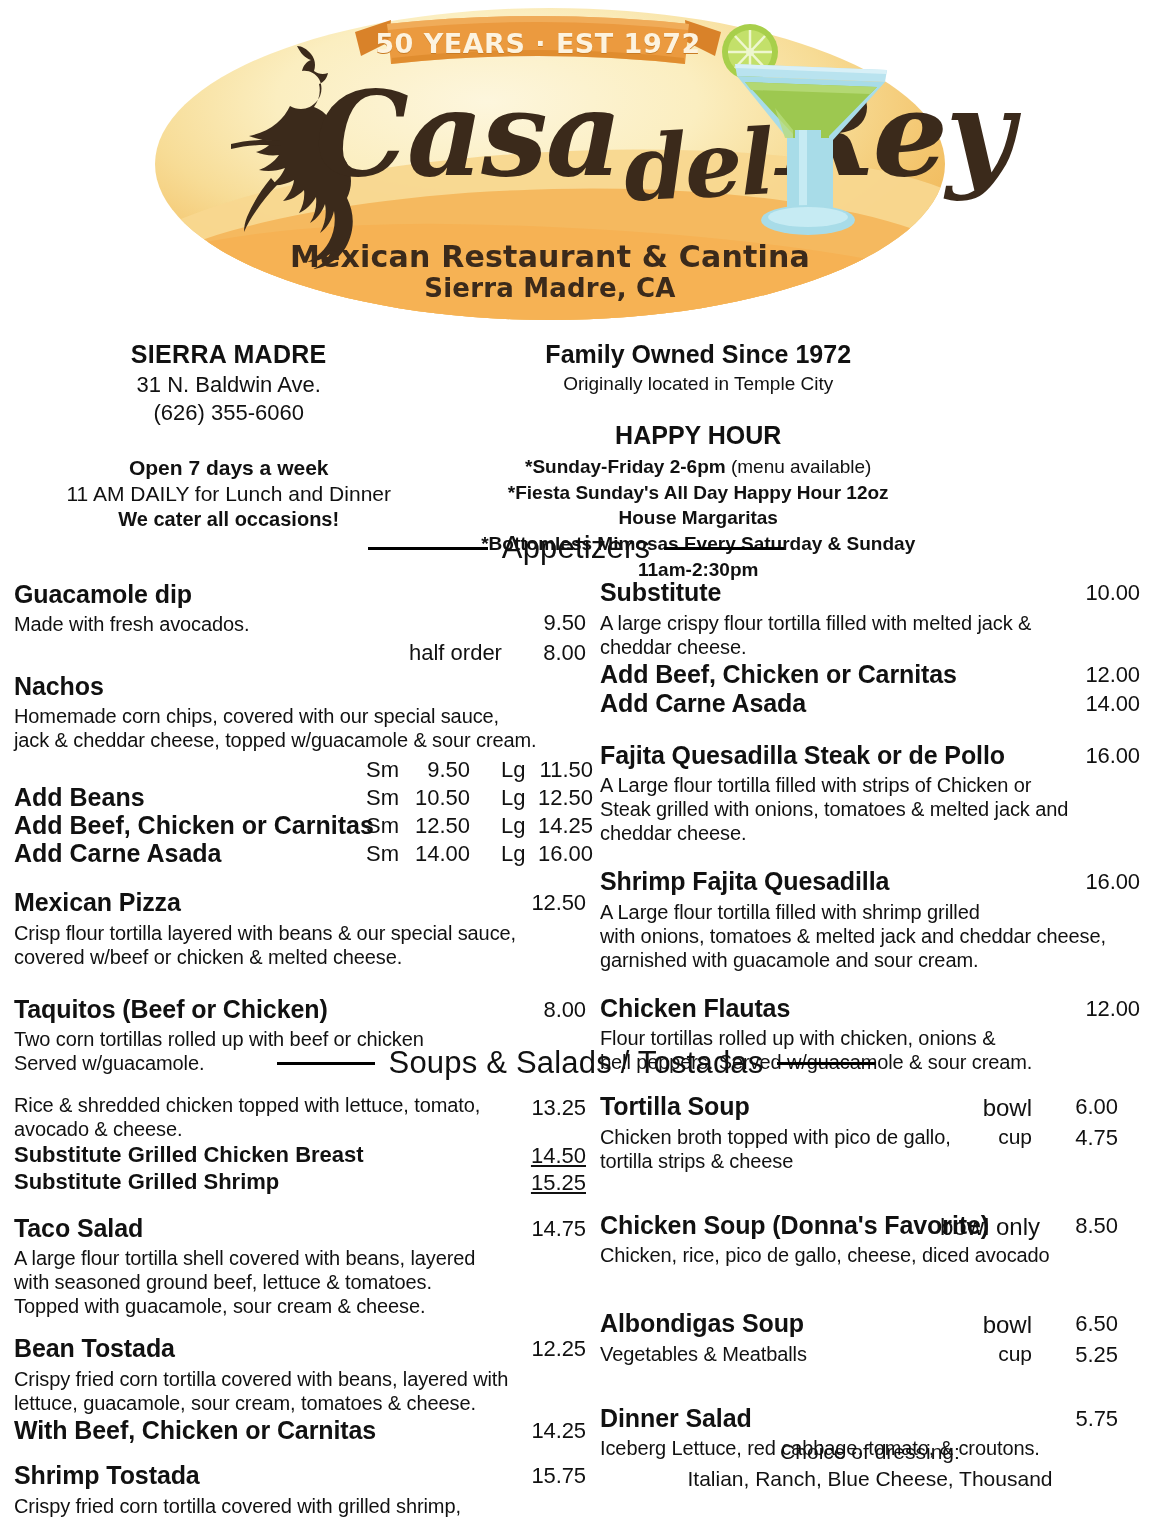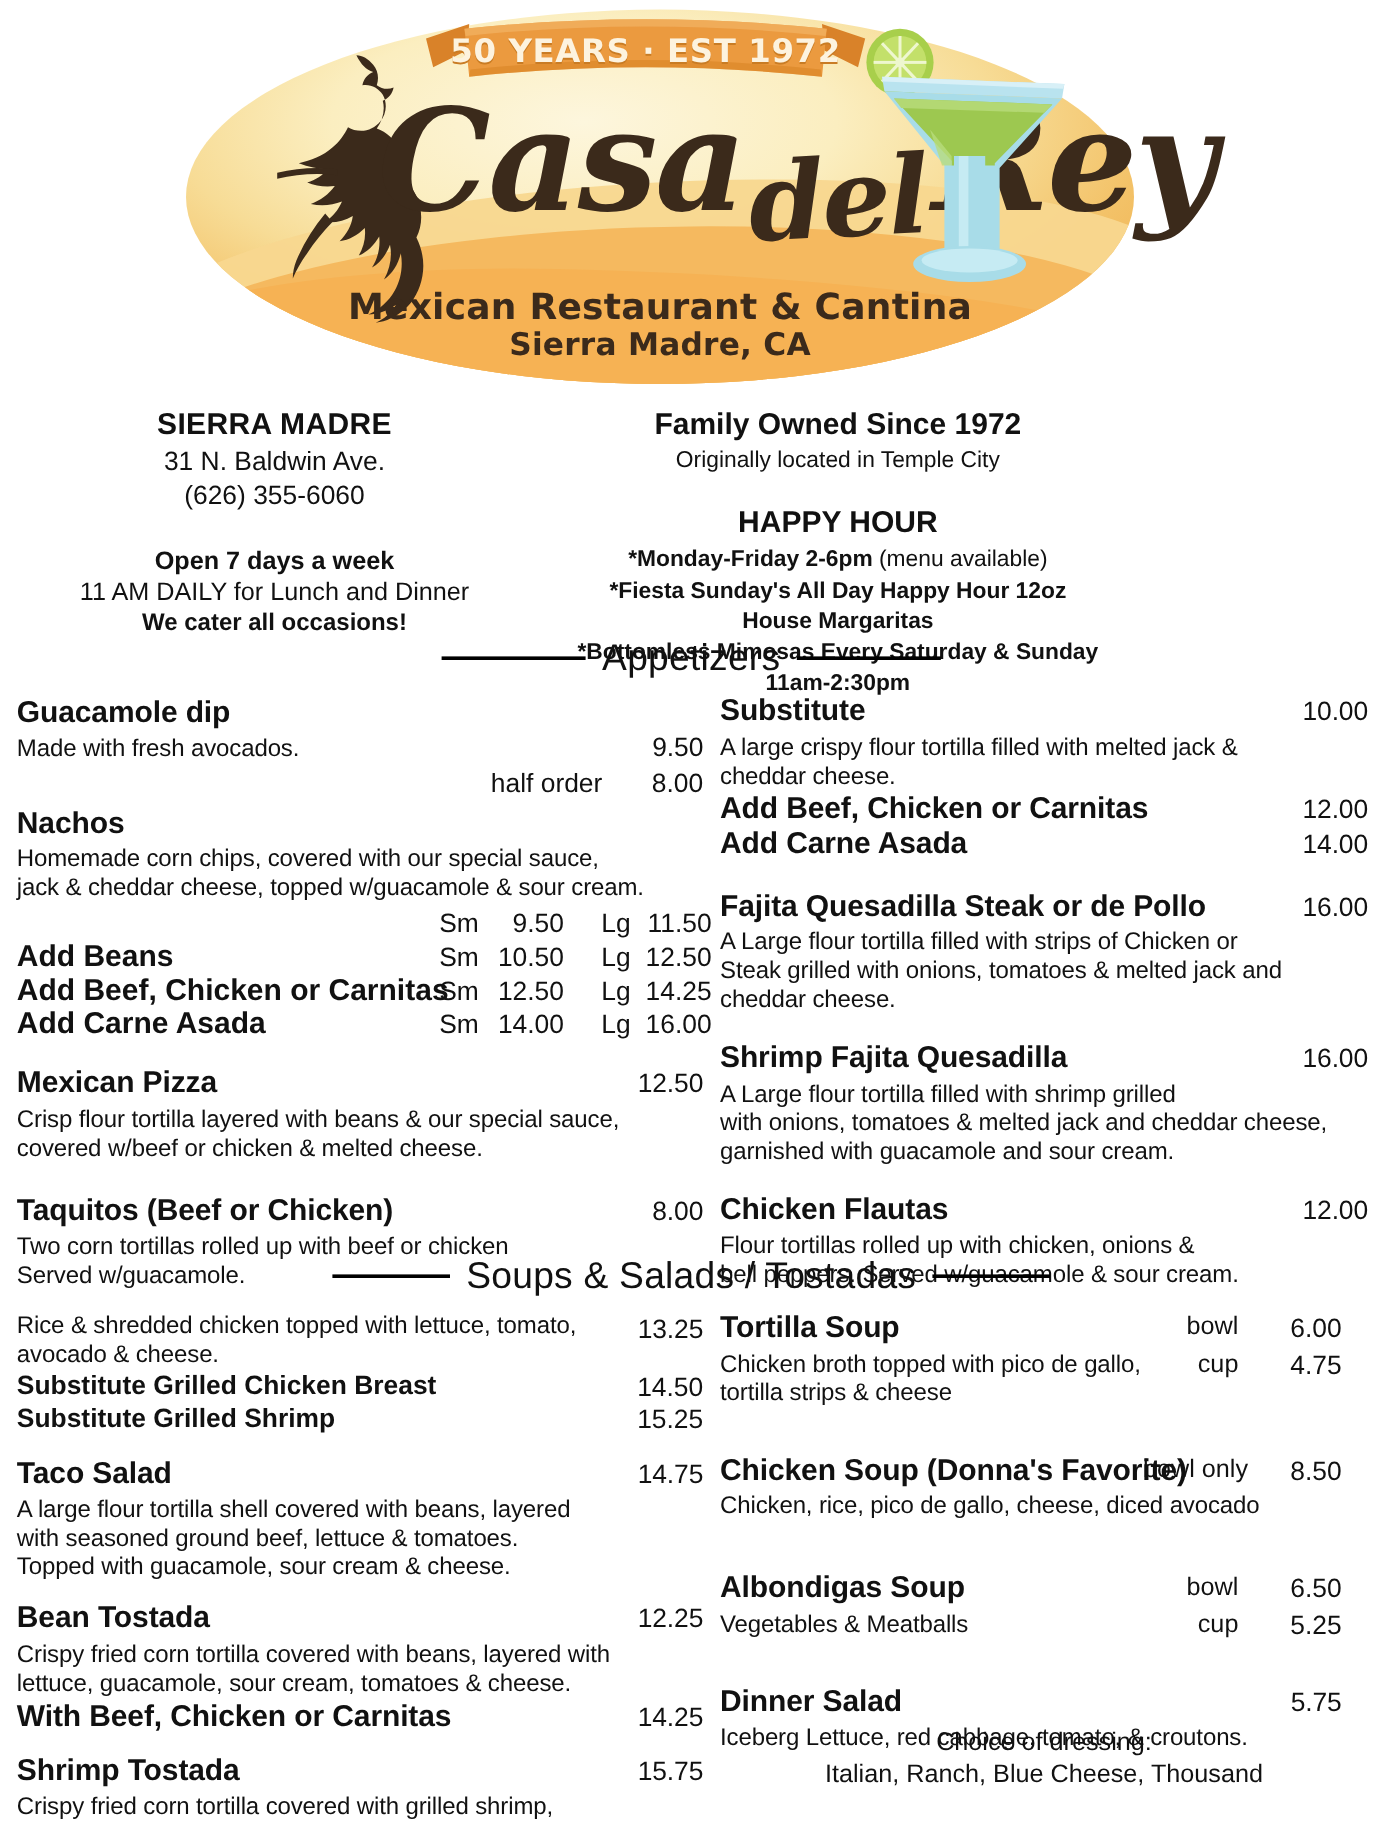--- a/index.html
+++ b/index.html
@@ -155,37 +155,37 @@
     font-size: 20px; line-height: 1.2; letter-spacing: -.1px;
   }
   .price {
     position: absolute; right: 0;
     font-size: 22px; font-weight: normal;
     text-align: right; width: 90px;
   }
   .sub {
     font-size: 22px; font-weight: bold; position: relative; line-height: 1.22;
   }
-  .sub .price { top: 1px; font-size: 22px; font-weight: normal; }
+  .sub .price { top: 1px; font-size: 22px; font-weight: normal; text-decoration: underline; }
 
   .sizerow {
     position: relative; font-size: 22px; line-height: 1.25; height: 28px;
   }
   .sizerow .lbl { position: absolute; left: 0; font-weight: bold; font-size: 25px; top: -2px; }
   .sizerow .sm-l { position: absolute; left: 352px; }
   .sizerow .sm-v { position: absolute; left: 392px; width: 64px; text-align: right; }
   .sizerow .lg-l { position: absolute; left: 487px; }
   .sizerow .lg-v { position: absolute; left: 513px; width: 66px; text-align: right; }
 
   .half-row { position: relative; height: 28px; font-size: 22px; }
   .half-row .hl { position: absolute; left: 395px; }
   .half-row .hv { position: absolute; right: 0; width: 90px; text-align: right; }
 
   .twoprice { position: relative; }
-  .twoprice .u1 { position: absolute; right: 108px; font-size: 21px; top: 2px; }
+  .twoprice .u1 { position: absolute; right: 108px; font-size: 24px; top: 2px; }
   .twoprice .u2 { position: absolute; right: 108px; font-size: 21px; top: 33px; }
   .twoprice .p1 { position: absolute; right: 22px; font-size: 22px; top: 2px; width: 70px; text-align: right;}
   .twoprice .p2 { position: absolute; right: 22px; font-size: 22px; top: 33px; width: 70px; text-align: right;}
 
   .dressing { position: absolute; left: 600px; width: 540px; text-align: center; }
   .dressing .d1 { font-size: 21px; font-weight: normal; margin-bottom: 3px; }
   .dressing .d2 { font-size: 21px; }
 </style>
 </head>
 <body>
@@ -275,21 +275,21 @@
       <div class="h1">Open 7 days a week</div>
       <div class="h2">11 AM DAILY for Lunch and Dinner</div>
       <div class="h3">We cater all occasions!</div>
     </div>
   </div>
   <div class="info-right">
     <div class="fam">Family Owned Since 1972</div>
     <div class="orig">Originally located in Temple City</div>
     <div class="hh-title">HAPPY HOUR</div>
     <div class="hh">
-      <div><b>*Monday-Friday 2-6pm</b><span> (menu available)</span></div>
+      <div><b>*Sunday-Friday 2-6pm</b><span> (menu available)</span></div>
       <div><b>*Fiesta Sunday's All Day Happy Hour 12oz House Margaritas</b></div>
       <div><b>*Bottomless Mimosas Every Saturday &amp; Sunday 11am-2:30pm</b></div>
     </div>
   </div>
 </div>
 
 <div class="section-head" style="top:530px">
   <div class="rule r1"></div>
   <div class="title">Appetizers</div>
   <div class="rule r2"></div>

